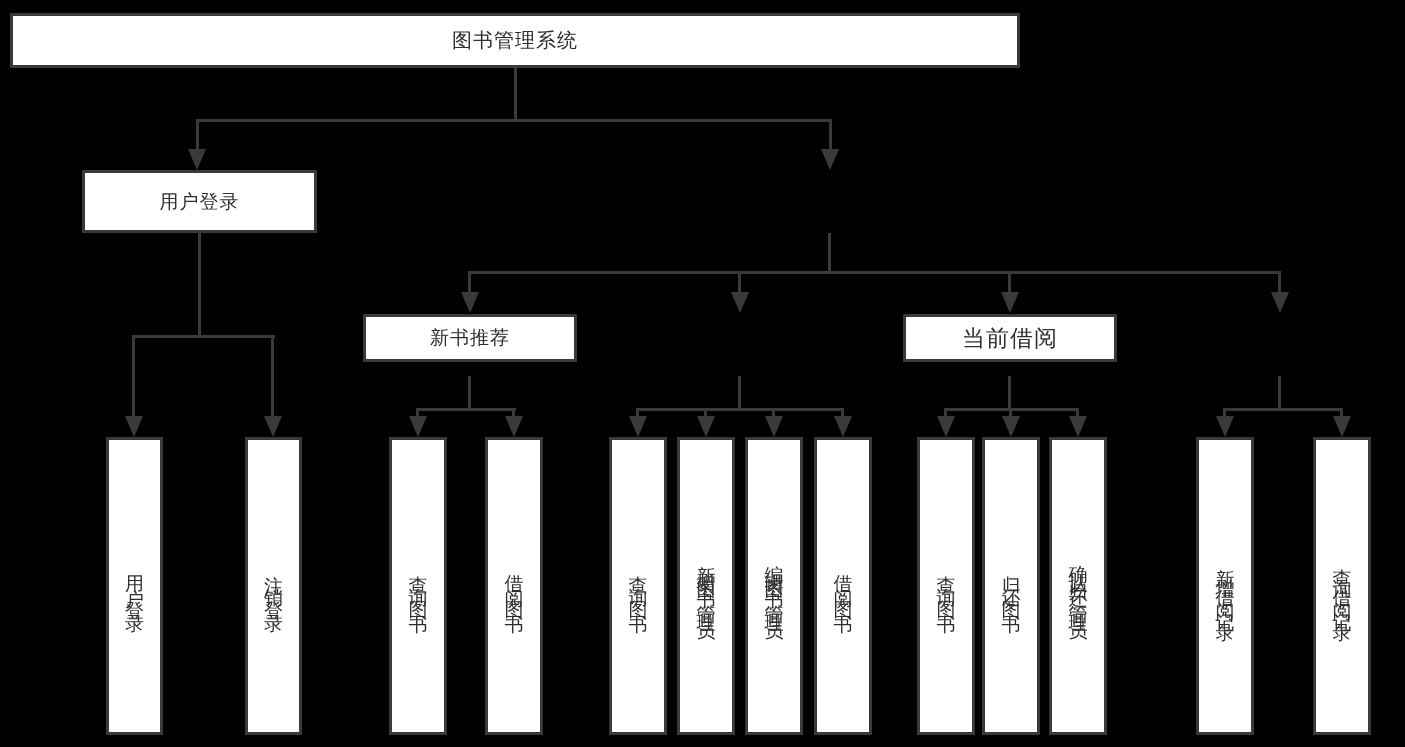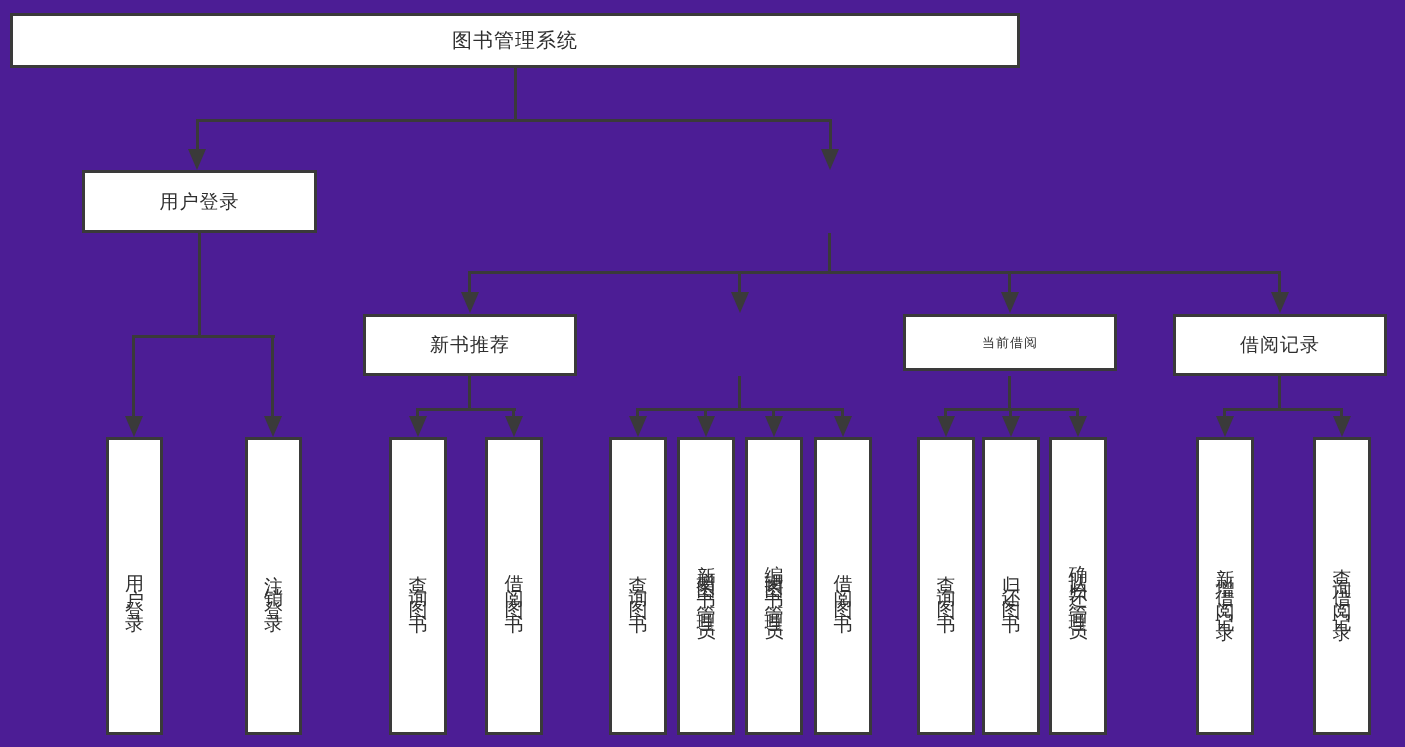--- a/index.html
+++ b/index.html
@@ -1,17 +1,17 @@
 <!DOCTYPE html>
 <html><head>
 <meta charset="utf-8">
 <style>
   html,body { margin:0; padding:0; background:#ffffff; }
   .canvas {
-    position:relative; width:1405px; height:747px; background:#4c1d95;
+    position:relative; width:1405px; height:747px; background:#000000;
     font-family:"Liberation Sans", sans-serif; overflow:hidden;
   }
   .box {
     position:absolute; background:#ffffff; border:3px solid #3a3a3a;
     box-sizing:border-box; display:flex; align-items:center; justify-content:center;
     font-size:20px; color:#2f2f2f; letter-spacing:1px;
   }
   .vbox {
     position:absolute; top:437px; height:298px; background:#ffffff;
     border:3px solid #3a3a3a; box-sizing:border-box;
@@ -36,26 +36,25 @@
 </head>
 <body>
 
 <div class="canvas">
 
   <div class="box" style="left:10px;top:13px;width:1010px;height:55px">图书管理系统</div>
 
   <div class="box" style="left:82px;top:170px;width:235px;height:63px;font-size:19px">用户登录</div>
 
 
-  <div class="box" style="left:363px;top:314px;width:214px;height:62px;font-size:19px">新书推荐</div>
+  <div class="box" style="left:363px;top:314px;width:214px;height:48px;font-size:19px">新书推荐</div>
 
 
-  <div class="box" style="left:903px;top:314px;width:214px;height:57px;font-size:13px">当前借阅</div>
+  <div class="box" style="left:903px;top:314px;width:214px;height:48px;font-size:23px">当前借阅</div>
 
-  <div class="box" style="left:1173px;top:314px;width:214px;height:62px;font-size:19px">借阅记录</div>
 
   <div class="vbox" style="left:106px;width:57px">用户登录</div>
   <div class="vbox" style="left:245px;width:57px">注销登录</div>
 
   <div class="vbox" style="left:389px;width:58px">查询图书</div>
   <div class="vbox" style="left:485px;width:58px">借阅图书</div>
 
   <div class="vbox" style="left:609px;width:58px">查询图书</div>
   <div class="vbox tight" style="left:677px;width:58px">新增图书（管理员）</div>
   <div class="vbox tight" style="left:745px;width:58px">编辑图书（管理员）</div>

